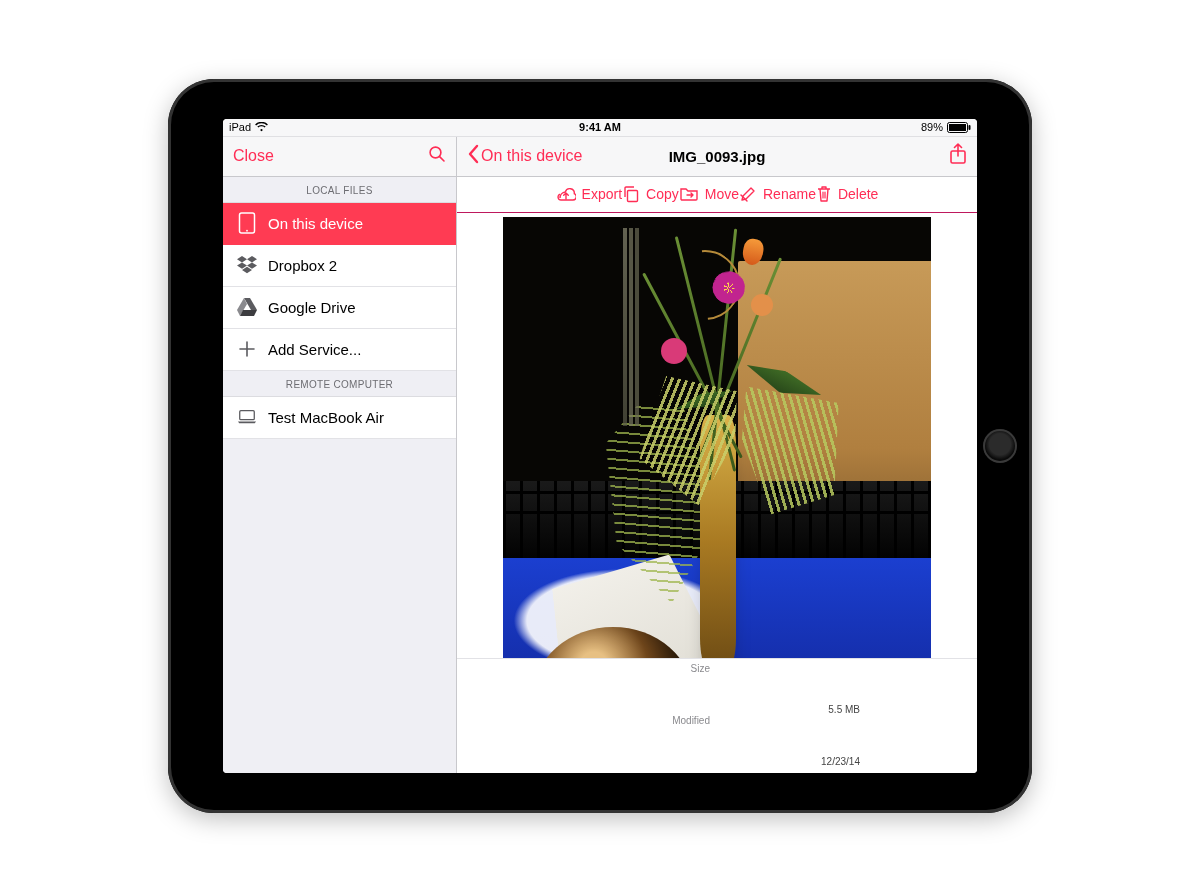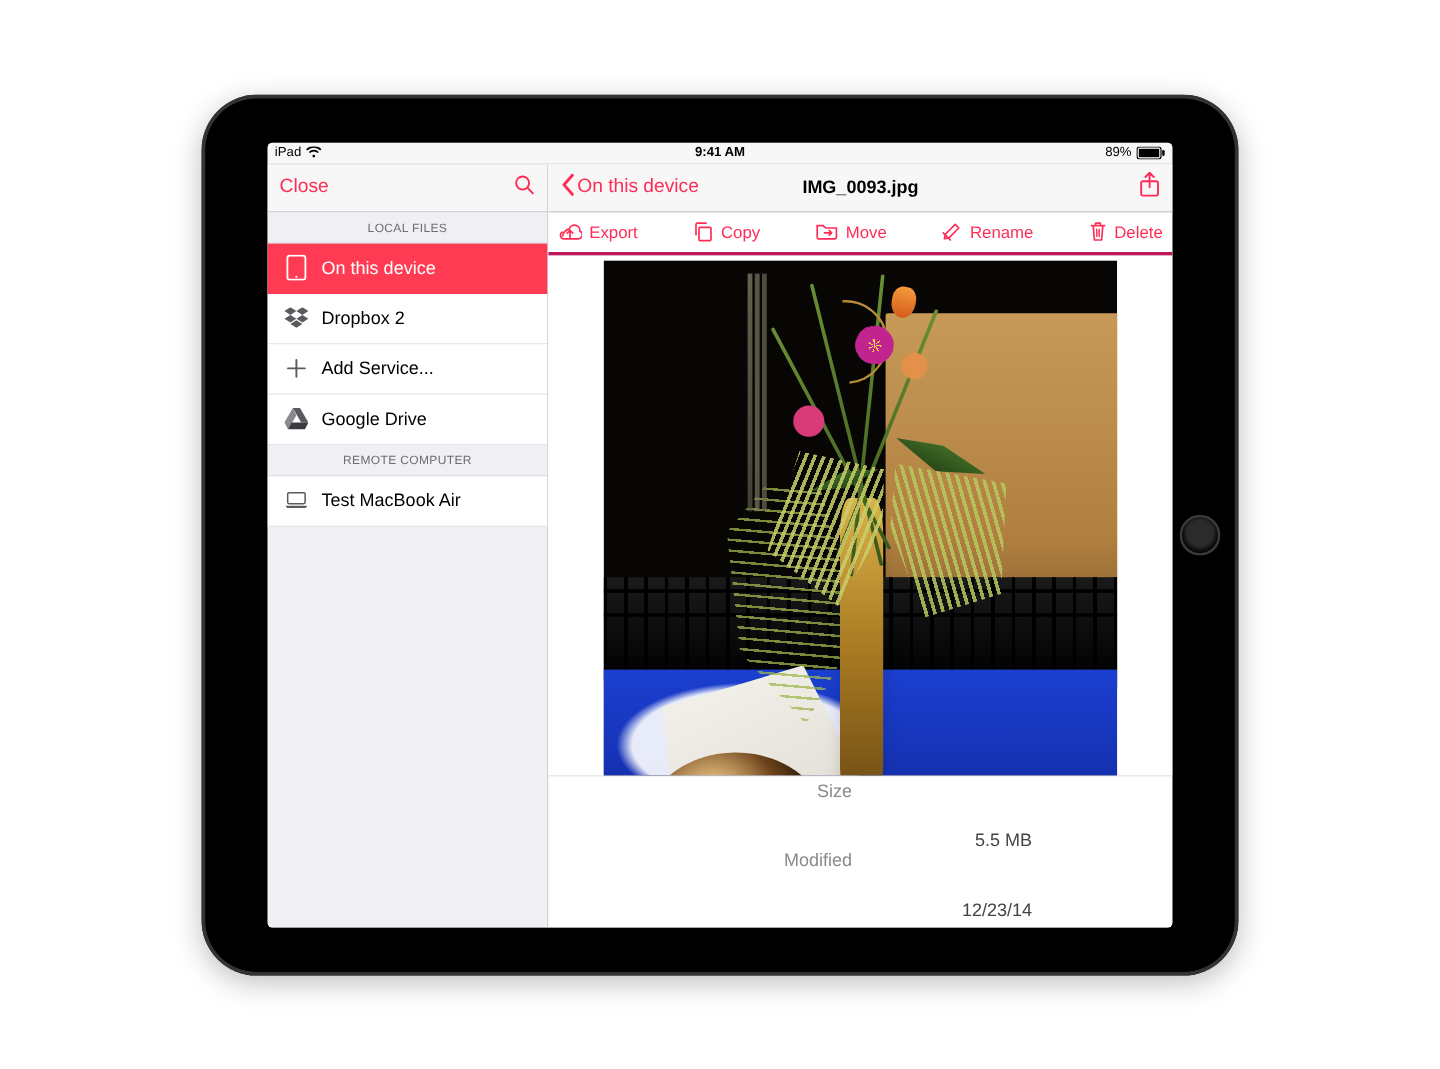--- a/index.html
+++ b/index.html
@@ -133,24 +133,24 @@
     color:#ff2d55; font-size:16px;
   }
   .title {
     position:absolute; left:50%; transform:translateX(-50%);
     font-weight:600; font-size:15px; color:#000;
   }
   .share { margin-left:auto; color:#ff2d55; }
 
   .toolbar {
     height:36px;
-    border-bottom:3px solid #be185d;
+    border-bottom:1px solid #be185d;
     display:flex;
     align-items:center;
-    justify-content:space-between;
+    justify-content:center;
     padding:0 8px;
   }
   .tbtn {
     display:flex; align-items:center; gap:6px;
     color:#ff2d55;
     font-size:14px;
   }
   .tbtn svg { stroke:#ff2d55; }
 
   .preview {
@@ -240,21 +240,21 @@
            background:radial-gradient(circle at 38% 28%, #e7c083 0 10%, #7a4d1e 38%, #2e1a06 72%);
            border-radius:50%; box-shadow:inset -20px -24px 36px rgba(0,0,0,.6);}
   .glasses{ position:absolute; right:8%; bottom:2%; width:46px; height:52px;
             background:
              radial-gradient(ellipse at 28% 60%, rgba(255,255,255,.45) 0 38%, transparent 42%),
              radial-gradient(ellipse at 72% 60%, rgba(255,255,255,.45) 0 38%, transparent 42%);}
 
   .meta {
     border-top:1px solid #e2e2e6;
     padding:4px 0 6px;
-    font-size:15px;
+    font-size:10px;
     color:#444;
   }
   .mrow { display:flex; gap:14px; justify-content:center; }
   .mrow .mk { width:136px; text-align:right; color:#8a8a8e; }
   .mrow .mv { width:136px; text-align:right;margin-top:41px; }
 </style>
 </head>
 <body>
 
 <div class="frame">
@@ -311,35 +311,35 @@
         <div class="row">
           <span class="ricon">
             <svg width="20" height="18" viewBox="0 0 20 18">
                 <path d="M5 0 0 3.2 5 6.4 10 3.2 5 0zm10 0-5 3.2 5 3.2 5-3.2L15 0zM0 9.6l5 3.2 5-3.2-5-3.2L0 9.6zm15-3.2-5 3.2 5 3.2 5-3.2-5-3.2zM5 14l5 3.2 5-3.2-5-3.2L5 14z" fill="#5b5b5f"></path>
               </svg>
           </span>
           <span>Dropbox 2</span>
         </div>
         <div class="row">
           <span class="ricon">
-            <svg width="18" height="18" viewBox="0 0 18 18">
-                <path d="M9 2v14M2 9h14" stroke="#5b5b5f" stroke-width="1.6" stroke-linecap="round"></path>
-              </svg>
-          </span>
-          <span>Add Service...</span>
-        </div>
-        <div class="row">
-          <span class="ricon">
             <svg width="20" height="18" viewBox="0 0 20 18">
                 <path d="M7 0h6l7 12h-6L7 0z" fill="#5b5b5f"></path>
                 <path d="M7 0 0 12l3 6 7-12L7 0z" fill="#8a8a8e"></path>
                 <path d="M3 18h14l3-6H6l-3 6z" fill="#3c3c40"></path>
               </svg>
           </span>
           <span>Google Drive</span>
+        </div>
+        <div class="row">
+          <span class="ricon">
+            <svg width="18" height="18" viewBox="0 0 18 18">
+                <path d="M9 2v14M2 9h14" stroke="#5b5b5f" stroke-width="1.6" stroke-linecap="round"></path>
+              </svg>
+          </span>
+          <span>Add Service...</span>
         </div>
 
         <div class="sect-hdr">REMOTE COMPUTER</div>
         <div class="row">
           <span class="ricon">
             <svg width="22" height="16" viewBox="0 0 22 16">
                 <rect x="3" y="1" width="16" height="10" rx="1.2" fill="none" stroke="#5b5b5f" stroke-width="1.4"></rect>
                 <path d="M1 13h20l-1.5 2h-17L1 13z" fill="#5b5b5f"></path>
               </svg>
           </span>

